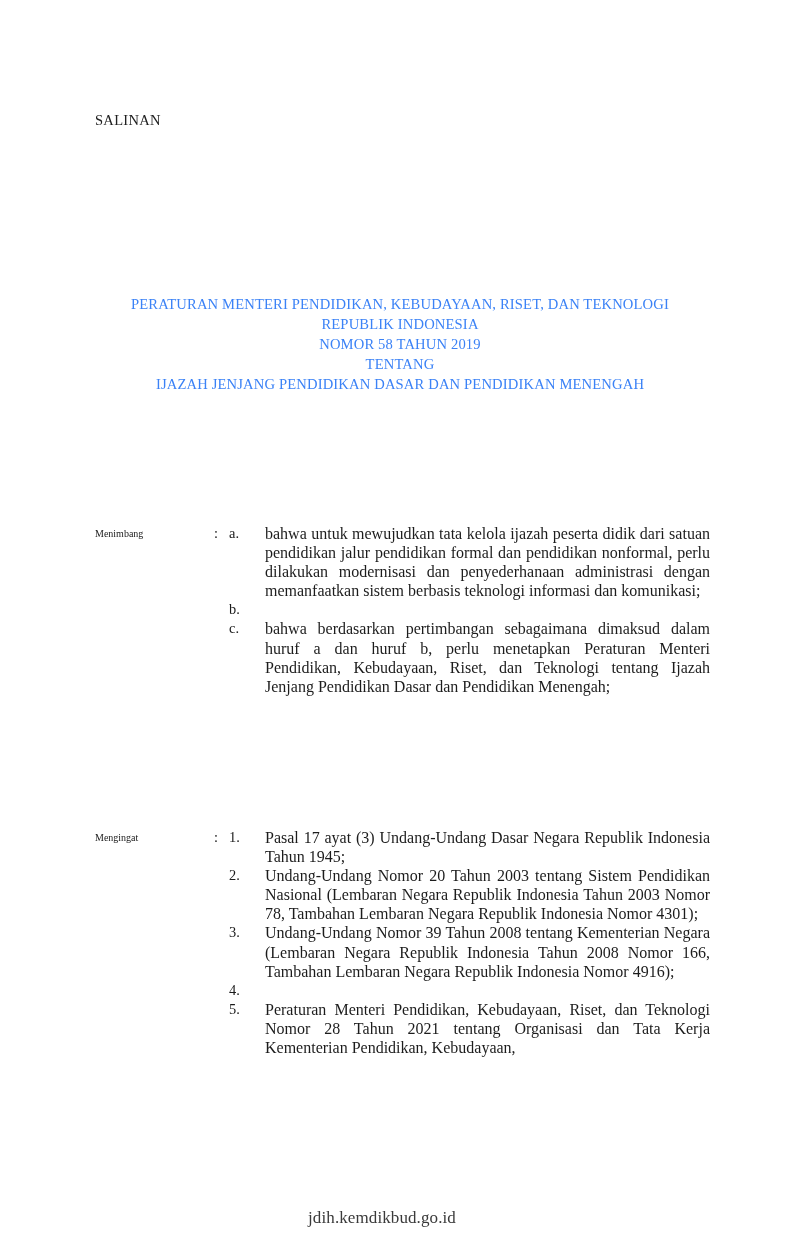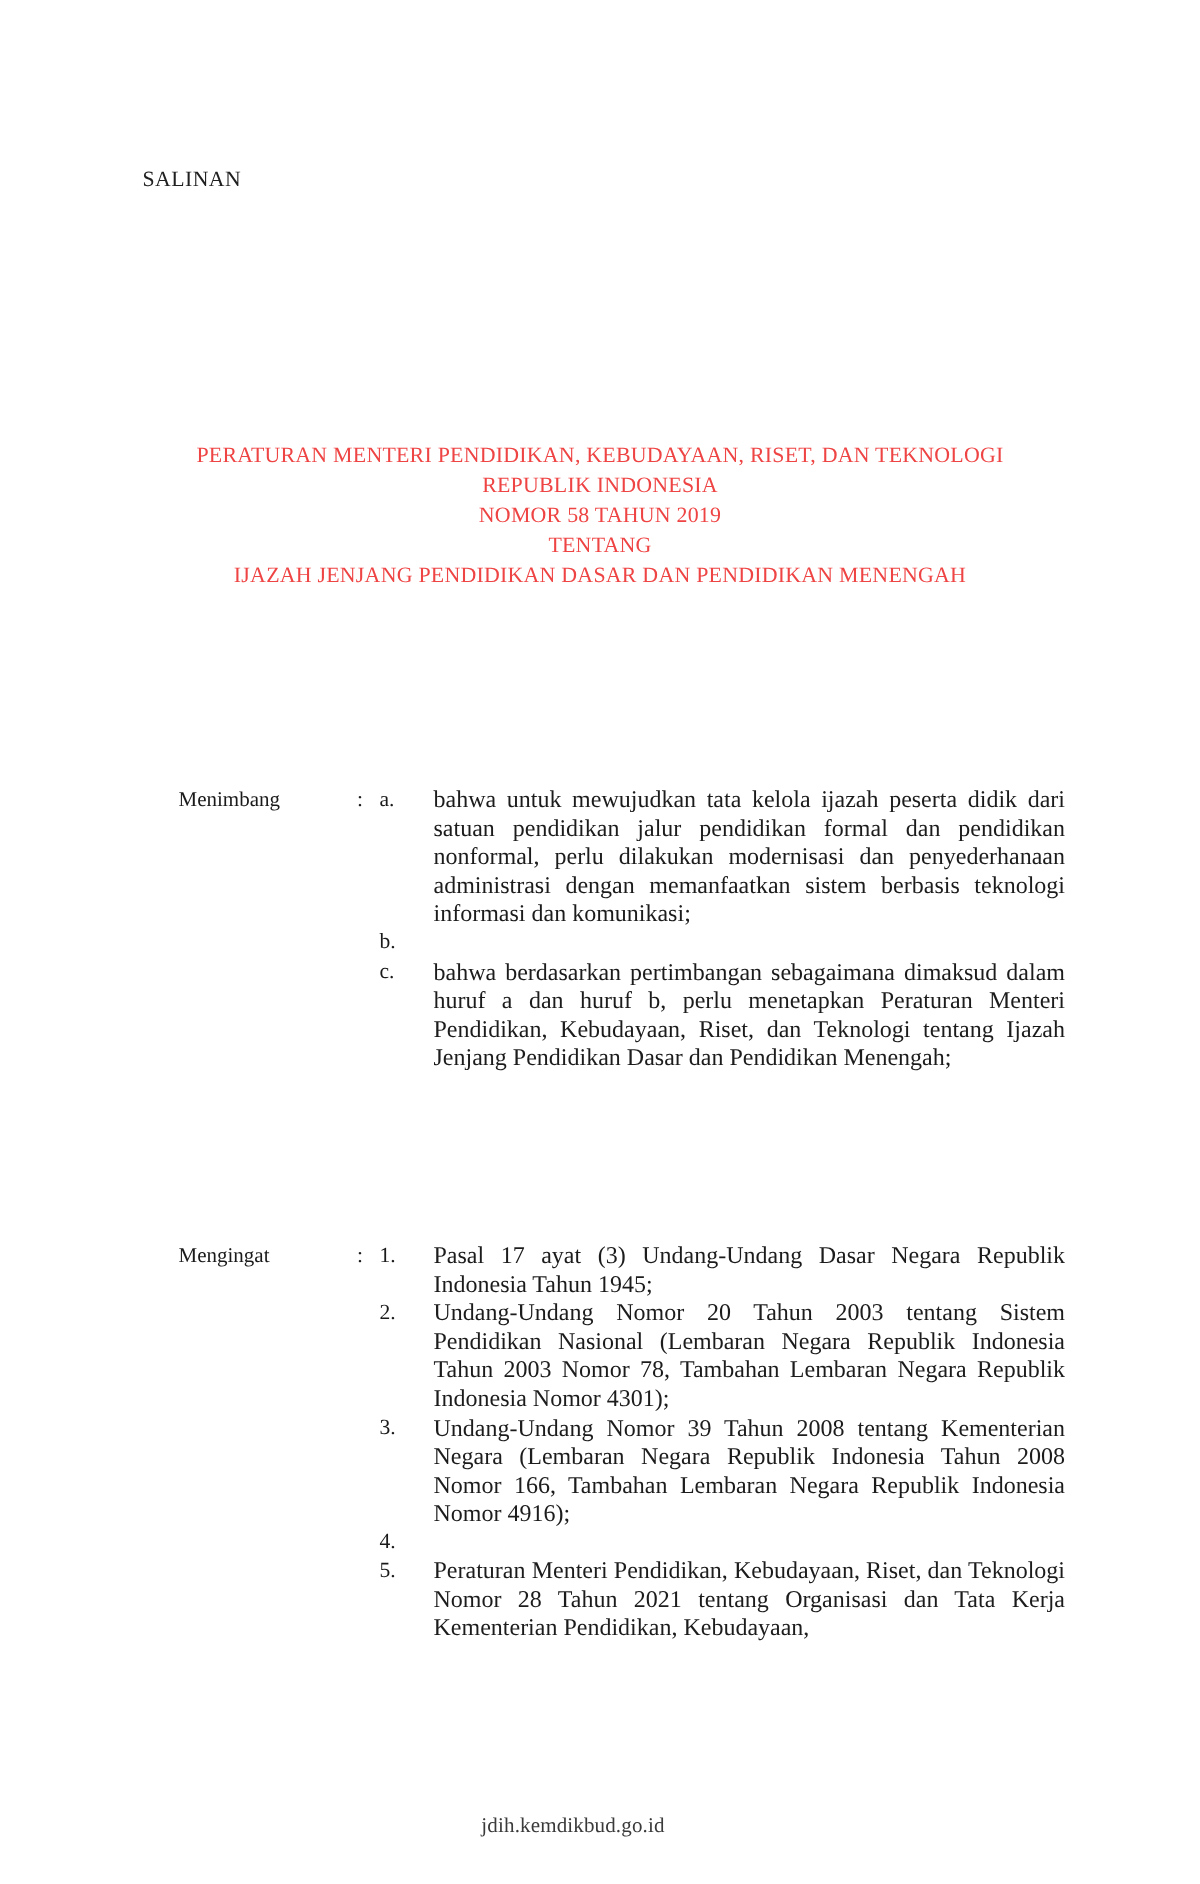--- a/index.html
+++ b/index.html
@@ -40,21 +40,21 @@
     position: absolute;
     left: 78px;
     top: 294px;
     width: 644px;
     text-align: center;
   }
   .title-line {
     font-size: 14.6px;
     line-height: 20px;
     letter-spacing: 0.15px;
-    color: #ef4444;
+    color: #3b82f6;
     white-space: nowrap;
   }
 
   
   .subtitle-block {
     position: absolute;
     left: 78px;
     top: 438px;
     width: 644px;
     text-align: center;
@@ -78,24 +78,23 @@
   #section-mengingat { top: 828px; }
 
   .clause-row {
     display: flex;
     align-items: flex-start;
     width: 100%;
   }
   .clause-label {
     width: 119px;
     flex: 0 0 119px;
-    font-size: 14px;
-    line-height: 19.1px;
-    white-space: nowrap;
-    margin-left: 24px;
+    font-size: 10px;
+    line-height: 19.1px;
+    white-space: nowrap;
   }
   .clause-colon {
     width: 15px;
     flex: 0 0 15px;
     font-size: 14.4px;
     line-height: 19.1px;
   }
   .clause-marker {
     width: 36px;
     flex: 0 0 36px;
@@ -121,21 +120,21 @@
     position: absolute;
     left: 0;
     top: 1208px;
     width: 800px;
     text-align: center;
     padding-right: 36px;
     box-sizing: border-box;
   }
   .footer-text {
     display: inline-block;
-    font-size: 14px;
+    font-size: 17px;
     color: #3a3a3a;
     letter-spacing: 0.1px;
     white-space: nowrap;
   }
 </style>
 </head>
 <body>
 
 <div class="page">
 

